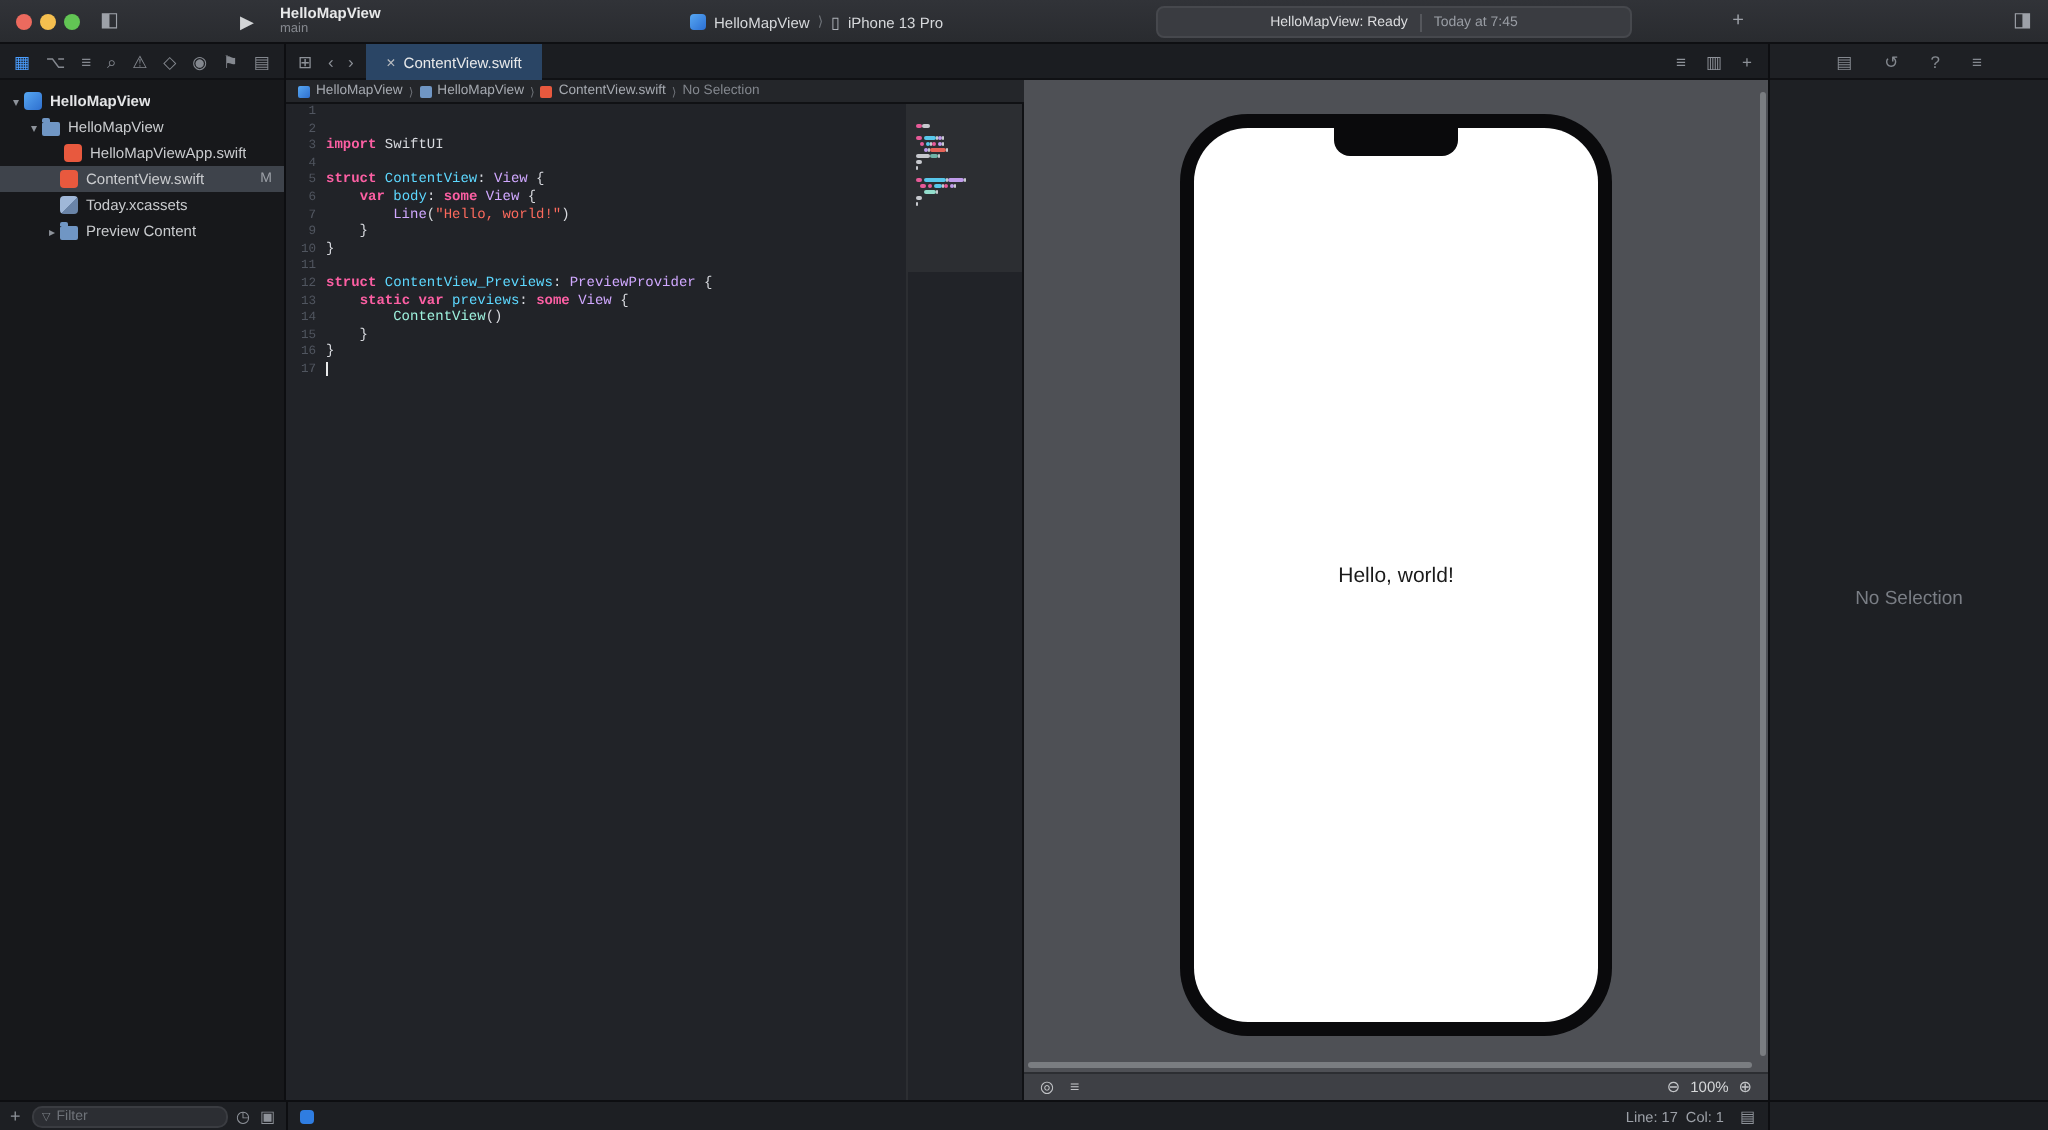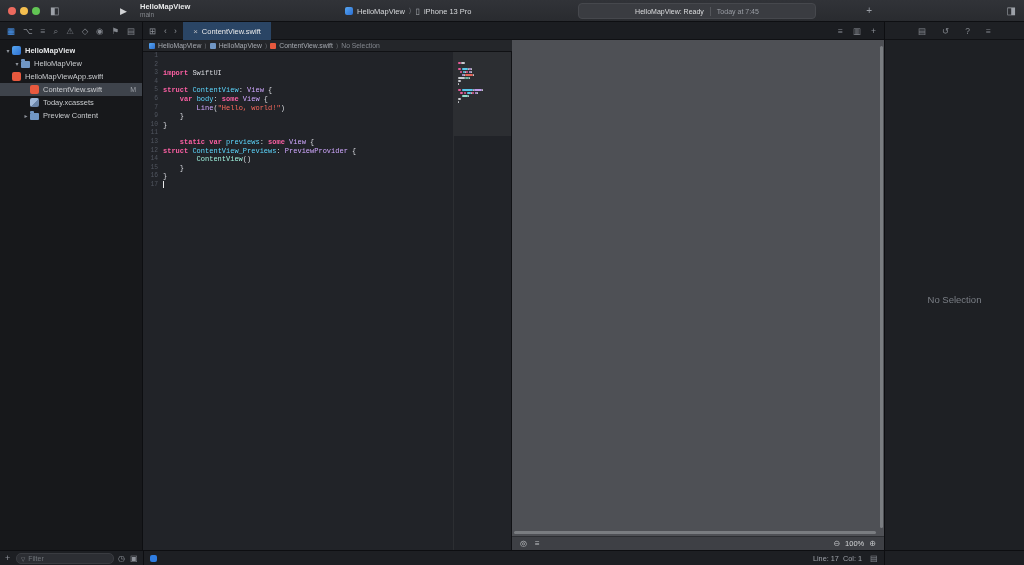--- a/index.html
+++ b/index.html
@@ -179,21 +179,21 @@
         <div class="tree-row" style="padding-left: 4px;">
           <span class="chev">▾</span>
           <span class="ficon project"></span>
           <span class="flabel bold">HelloMapView</span>
         </div>
         <div class="tree-row" style="padding-left: 13px;">
           <span class="chev">▾</span>
           <span class="ficon folder"></span>
           <span class="flabel">HelloMapView</span>
         </div>
-        <div class="tree-row" style="padding-left: 4px;">
+        <div class="tree-row" style="padding-left: 24px;">
           <span class="chev"></span>
           <span class="ficon swift"></span>
           <span class="flabel">HelloMapViewApp.swift</span>
         </div>
         <div class="tree-row selected" style="padding-left: 22px;">
           <span class="chev"></span>
           <span class="ficon swift"></span>
           <span class="flabel">ContentView.swift</span>
           <span class="fbadge">M</span>
         </div>
@@ -274,26 +274,26 @@
         </div>
         <div class="cl">
           <span class="lnum">10</span>
           <span class="ltxt"><span class="tk-p">}</span></span>
         </div>
         <div class="cl">
           <span class="lnum">11</span>
           <span class="ltxt"></span>
         </div>
         <div class="cl">
+          <span class="lnum">12</span>
+          <span class="ltxt"><span class="tk-k">struct</span><span class="tk-p"> </span><span class="tk-d">ContentView_Previews</span><span class="tk-p">: </span><span class="tk-y">PreviewProvider</span><span class="tk-p"> {</span></span>
+        </div>
+        <div class="cl">
           <span class="lnum">13</span>
           <span class="ltxt"><span class="tk-p">    </span><span class="tk-k">static</span><span class="tk-p"> </span><span class="tk-k">var</span><span class="tk-p"> </span><span class="tk-d">previews</span><span class="tk-p">: </span><span class="tk-k">some</span><span class="tk-p"> </span><span class="tk-y">View</span><span class="tk-p"> {</span></span>
-        </div>
-        <div class="cl">
-          <span class="lnum">12</span>
-          <span class="ltxt"><span class="tk-k">struct</span><span class="tk-p"> </span><span class="tk-d">ContentView_Previews</span><span class="tk-p">: </span><span class="tk-y">PreviewProvider</span><span class="tk-p"> {</span></span>
         </div>
         <div class="cl">
           <span class="lnum">14</span>
           <span class="ltxt"><span class="tk-p">        </span><span class="tk-m">ContentView</span><span class="tk-p">()</span></span>
         </div>
         <div class="cl">
           <span class="lnum">15</span>
           <span class="ltxt"><span class="tk-p">    }</span></span>
         </div>
         <div class="cl">
@@ -323,20 +323,26 @@
           <div class="mm-line"><span class="mm-seg tk-p" style="width: 2px; background: transparent;"></span><span class="mm-seg tk-k" style="width: 3px;"></span><span class="mm-seg tk-p" style="width: 1px; background: transparent;"></span><span class="mm-seg tk-k" style="width: 2px;"></span><span class="mm-seg tk-p" style="width: 1px; background: transparent;"></span><span class="mm-seg tk-d" style="width: 4px;"></span><span class="mm-seg tk-p" style="width: 1px;"></span><span class="mm-seg tk-k" style="width: 2px;"></span><span class="mm-seg tk-p" style="width: 1px; background: transparent;"></span><span class="mm-seg tk-y" style="width: 2px;"></span><span class="mm-seg tk-p" style="width: 1px;"></span></div>
           <div class="mm-line"><span class="mm-seg tk-p" style="width: 4px; background: transparent;"></span><span class="mm-seg tk-m" style="width: 6px;"></span><span class="mm-seg tk-p" style="width: 1px;"></span></div>
           <div class="mm-line"><span class="mm-seg tk-p" style="width: 3px;"></span></div>
           <div class="mm-line"><span class="mm-seg tk-p" style="width: 1px;"></span></div>
           <div class="mm-line"></div>
         </div>
     </div>
   </div>
 
   <div id="canvas">
+    <div id="phone">
+      <div class="screen">
+        <div class="notch"></div>
+        <div class="hello">Hello, world!</div>
+      </div>
+    </div>
     <div id="v-scroll"></div>
     <div id="h-scroll"></div>
   </div>
   <div id="canvasbar">
     <span class="cbicon">◎</span>
     <span class="cbicon">≡</span>
     <div id="cb-right">
       <span class="cbicon">⊖</span>
       <span class="zoomlabel">100%</span>
       <span class="cbicon">⊕</span>

